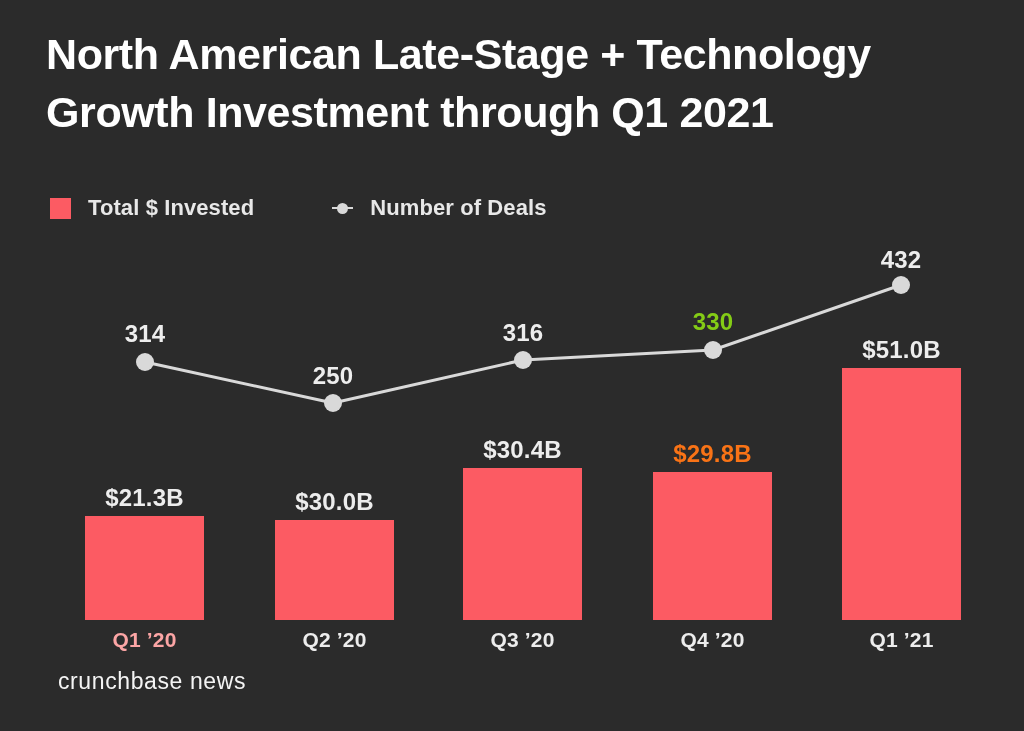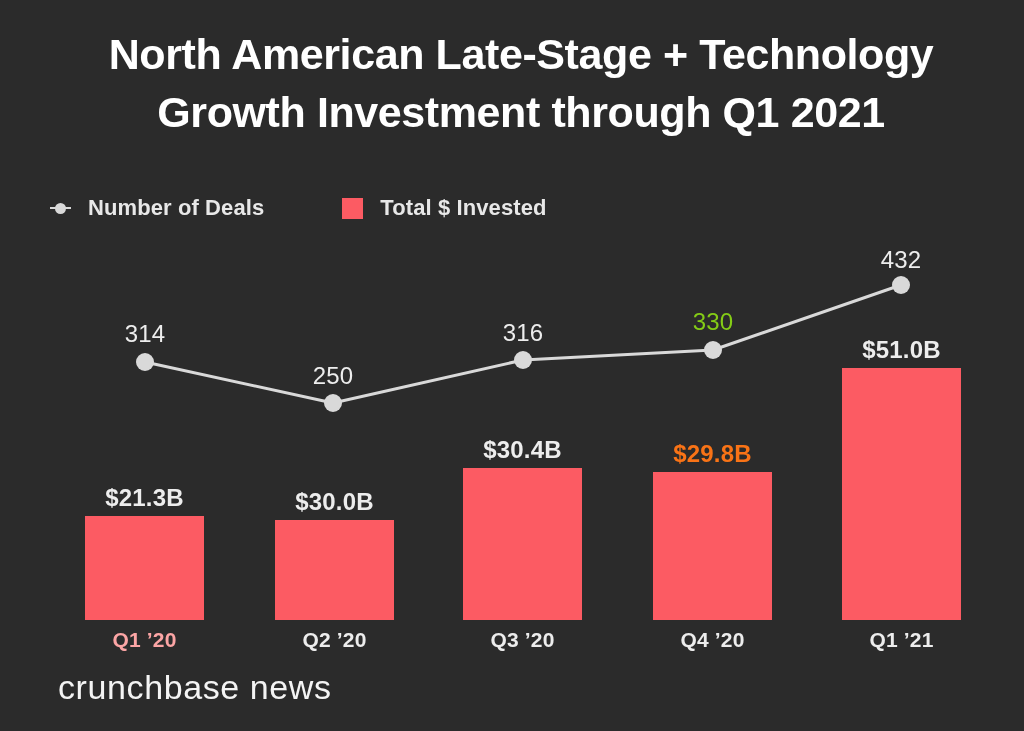--- a/index.html
+++ b/index.html
@@ -22,21 +22,20 @@
     position: absolute;
     left: 46px;
     top: 26px;
     width: 950px;
     color: #ffffff;
     font-size: 43px;
     font-weight: bold;
     line-height: 1.34;
     letter-spacing: -0.4px;
     white-space: pre-line;
-    text-align: center;
   }
 
   
   #legend {
     position: absolute;
     left: 50px;
     top: 192px;
     height: 32px;
     display: flex;
     align-items: center;
@@ -122,55 +121,55 @@
     font-size: 21px;
     font-weight: bold;
     text-align: center;
     white-space: nowrap;
     letter-spacing: 0.2px;
   }
   .deal-value {
     position: absolute;
     color: #ededed;
     font-size: 24px;
-    font-weight: normal;
+    font-weight: bold;
     text-align: center;
     white-space: nowrap;
     letter-spacing: 0.2px;
   }
 
   
   #brand {
     position: absolute;
     left: 58px;
     top: 668px;
     color: #f4f4f4;
-    font-size: 34px;
+    font-size: 23px;
     font-weight: normal;
     letter-spacing: 0.6px;
   }
 </style>
 </head>
 <body style="background: rgb(43, 43, 43);">
 
 <div id="page" style="background: rgb(43, 43, 43);">
 
   <div id="chart-title" style="color: rgb(255, 255, 255);">North American Late-Stage + Technology
 Growth Investment through Q1 2021</div>
 
   <div id="legend">
+    <div class="legend-item">
+      <span class="legend-swatch-square" style="background: rgb(252, 91, 99);"></span>
+      <span class="legend-label">Total $ Invested</span>
+    </div>
     <div class="legend-item">
       <span class="legend-swatch-line">
         <span class="legend-dot" style="background: rgb(217, 217, 217);"></span>
       </span>
       <span class="legend-label">Number of Deals</span>
-    </div>
-    <div class="legend-item">
-      <span class="legend-swatch-square" style="background: rgb(252, 91, 99);"></span>
-      <span class="legend-label">Total $ Invested</span>
     </div>
   </div>
 
   <div id="plot">
 
     <div class="bar" style="left: 85px; top: 516px; width: 119px; height: 104px; background: rgb(252, 91, 99);"></div>
     <div class="bar" style="left: 275px; top: 520px; width: 119px; height: 100px; background: rgb(252, 91, 99);"></div>
     <div class="bar" style="left: 463px; top: 468px; width: 119px; height: 152px; background: rgb(252, 91, 99);"></div>
     <div class="bar" style="left: 653px; top: 472px; width: 119px; height: 148px; background: rgb(252, 91, 99);"></div>
     <div class="bar" style="left: 842px; top: 368px; width: 119px; height: 252px; background: rgb(252, 91, 99);"></div>

